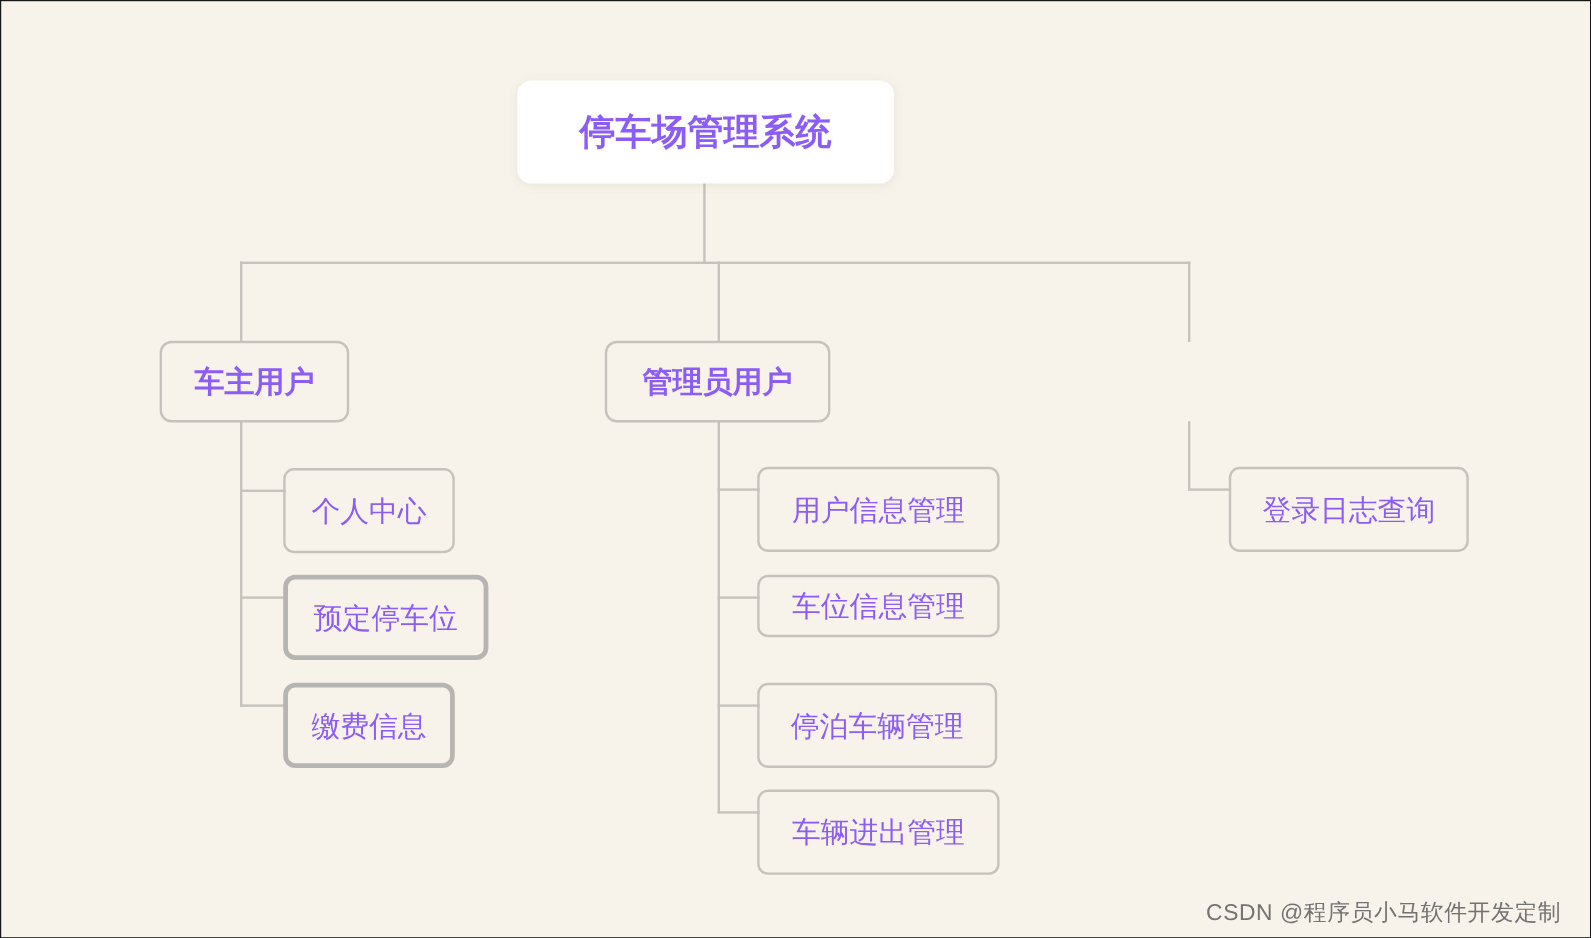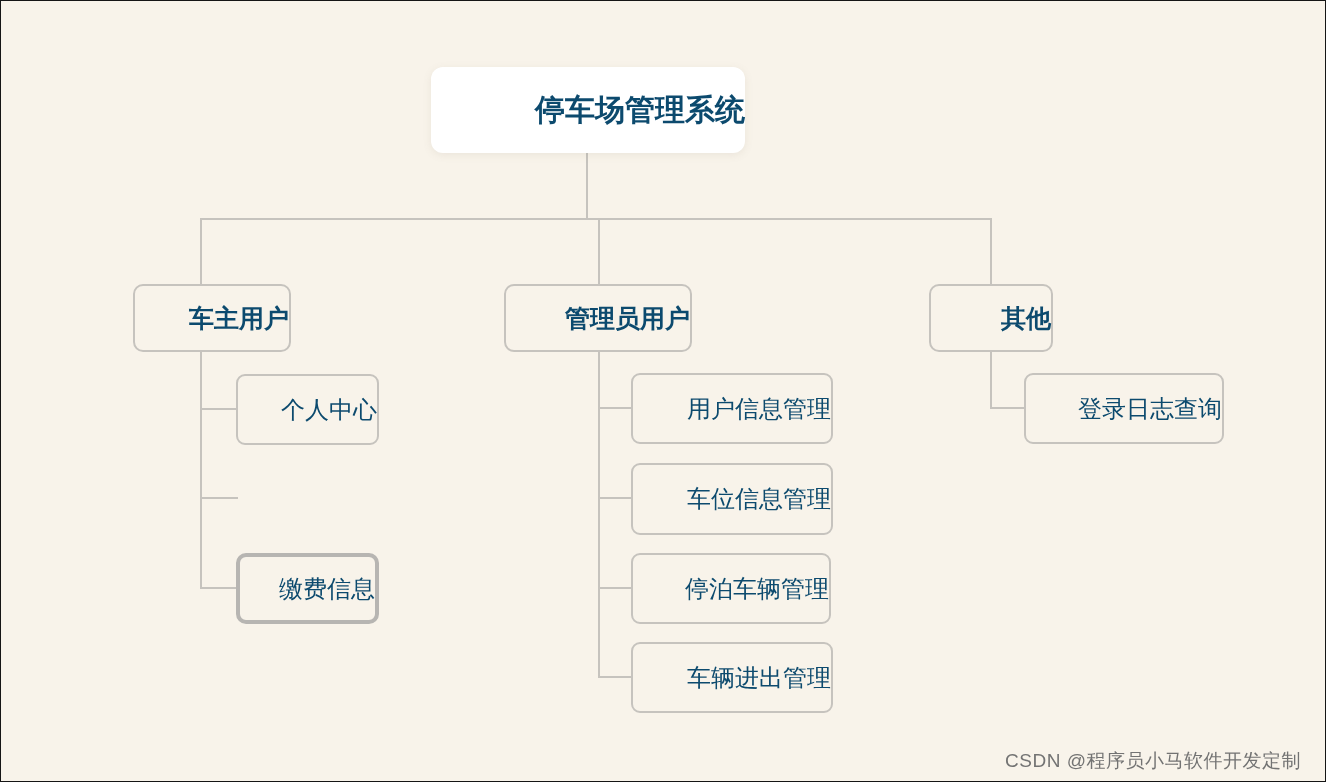--- a/index.html
+++ b/index.html
@@ -10,41 +10,42 @@
     border:1px solid #151515;
     box-sizing:border-box;
     overflow:hidden;
     font-family:"Liberation Sans", sans-serif;
   }
   .line{position:absolute;background:#c6c3be;}
   .line.v{width:2px;}
   .line.h{height:2px;}
   .node{
     position:absolute;
-    display:flex;align-items:center;justify-content:flex-end;
+    display:flex;align-items:center;justify-content:center;
     box-sizing:border-box;
-    color:#0c4a6e;
+    color:#8b5cf6;
     white-space:nowrap;
     cursor:default;
   }
   .root{
     background:#ffffff;
     border-radius:12px;
     font-weight:bold;font-size:30px;
     box-shadow:0 2px 8px rgba(120,110,90,0.10);
   }
   .branch{
     border:2px solid #c6c3be;
     border-radius:10px;
     font-weight:bold;font-size:25px;
   }
   .leaf{
     border:2px solid #c6c3be;
     border-radius:9px;
     font-size:24px;
+    margin-top:16px;
   }
   .leaf.em{
     border:4px solid #b7b5b2;
     border-radius:10px;
   }
   .watermark{
     position:absolute;
     right:24px;bottom:7px;
     color:#737373;
     font-size:19px;
@@ -79,35 +80,35 @@
   <div class="node root" style="left:430px;top:66px;width:314px;height:86px">
     <span>停车场管理系统</span>
   </div>
 
   <div class="node branch" style="left:132px;top:283px;width:158px;height:68px">
     <span>车主用户</span>
   </div>
   <div class="node branch" style="left:503px;top:283px;width:188px;height:68px">
     <span>管理员用户</span>
   </div>
-  <div class="node branch" style="left:928px;top:283px;width:124px;height:68px">
-    <span>其他</span>
-  </div>
 
   <div class="node leaf" style="left:235px;top:373px;width:143px;height:71px">
     <span>个人中心</span>
+  </div>
+  <div class="node leaf em" style="left:235px;top:462px;width:171px;height:71px">
+    <span>预定停车位</span>
   </div>
   <div class="node leaf em" style="left:235px;top:552px;width:143px;height:71px">
     <span>缴费信息</span>
   </div>
 
   <div class="node leaf" style="left:630px;top:372px;width:202px;height:71px">
     <span>用户信息管理</span>
   </div>
-  <div class="node leaf" style="left:630px;top:462px;width:202px;height:72px">
+  <div class="node leaf" style="left:630px;top:462px;width:202px;height:52px">
     <span>车位信息管理</span>
   </div>
   <div class="node leaf" style="left:630px;top:552px;width:200px;height:71px">
     <span>停泊车辆管理</span>
   </div>
   <div class="node leaf" style="left:630px;top:641px;width:202px;height:71px">
     <span>车辆进出管理</span>
   </div>
 
   <div class="node leaf" style="left:1023px;top:372px;width:200px;height:71px">

